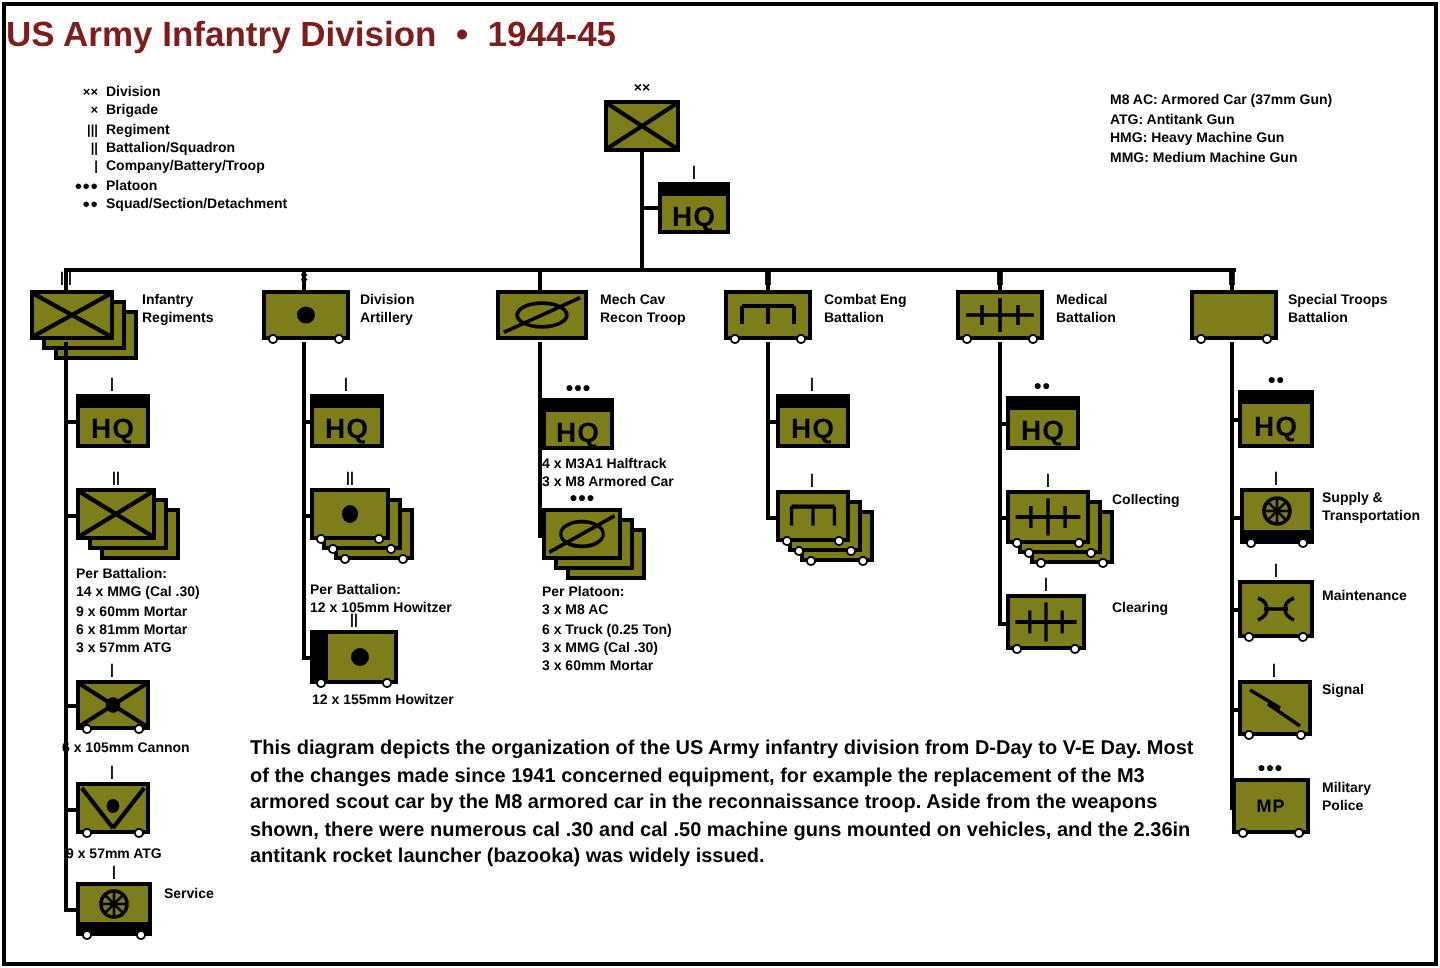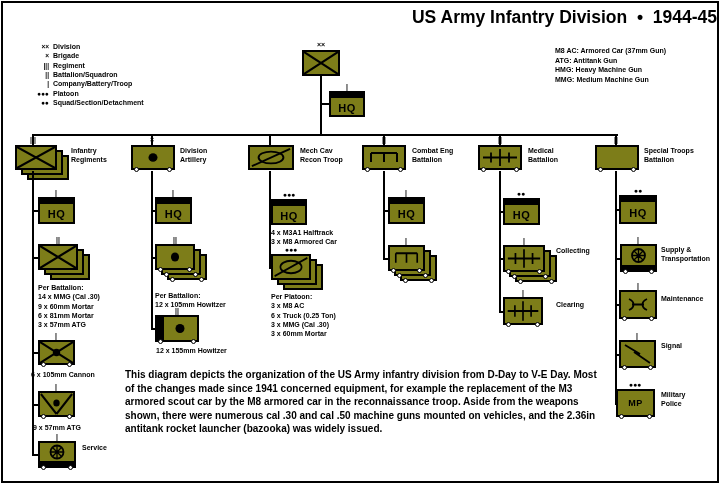--- a/index.html
+++ b/index.html
@@ -1,30 +1,30 @@
 <!DOCTYPE html>
 <html style="--olive: #7d7d19;"><head>
 <meta charset="utf-8">
 <style>
   html,body{margin:0;padding:0;background:#fff;}
   body{width:720px;height:484px;overflow:hidden;font-family:"Liberation Sans",sans-serif;}
   .frame{position:relative;margin:1px;width:714px;height:478px;border:2px solid #000;background:#fff;}
-  .title{position:absolute;left:0;right:0;top:4px;text-align:right;font-size:17.5px;font-weight:bold;white-space:pre;color:#000000;}
+  .title{position:absolute;left:0;right:0;top:4px;text-align:left;font-size:17.5px;font-weight:bold;white-space:pre;color:#7f1d1d;}
   .lrow{display:flex;align-items:center;height:9.3px;}
   .lsym{width:24px;text-align:right;font-size:6.5px;font-weight:bold;margin-right:4px;letter-spacing:0;white-space:pre;}
   .llab{font-size:7px;font-weight:bold;white-space:pre;}
   .abbrev div{font-size:7px;font-weight:bold;line-height:9.5px;white-space:pre;}
   .ubox{position:absolute;background:var(--olive,#7d7d19);border:2px solid #000;box-sizing:border-box;}
   .sym{position:absolute;left:0;top:0;width:100%;height:100%;}
   .stack{position:absolute;}
   .stack .ubox{position:absolute;}
   .topbar{position:absolute;left:0;top:0;right:0;height:5px;background:#000;}
   .botbar{position:absolute;left:0;bottom:0;right:0;height:5px;background:#000;}
   .leftbar{position:absolute;left:0;top:0;bottom:0;width:7px;background:#000;}
-  .hqtext{position:absolute;left:0;right:0;top:7px;bottom:0;display:flex;align-items:center;justify-content:center;font-size:11px;font-weight:bold;letter-spacing:.5px;}
+  .hqtext{position:absolute;left:0;right:0;top:7px;bottom:0;display:flex;align-items:center;justify-content:center;font-size:14px;font-weight:bold;letter-spacing:.5px;}
   .mptext{position:absolute;inset:0;display:flex;align-items:center;justify-content:center;font-size:9px;font-weight:bold;letter-spacing:.5px;}
   .ech{position:absolute;width:40px;text-align:center;font-size:7px;font-weight:bold;line-height:7px;white-space:pre;letter-spacing:0;}
   .lbl{position:absolute;font-size:7px;font-weight:bold;line-height:8.8px;white-space:pre-line;}
   .eqtext{position:absolute;font-size:7px;font-weight:bold;line-height:9.3px;white-space:pre-line;}
   .h,.v{position:absolute;background:#000;}
   .wheel{position:absolute;width:5px;height:5px;background:#fff;border:1px solid #000;border-radius:50%;box-sizing:border-box;}
   .wl{left:1px;bottom:-4px;}
   .wr{right:1px;bottom:-4px;}
   .footer{position:absolute;left:122px;top:365px;width:482px;font-size:10px;font-weight:bold;line-height:13.5px;color:#000;}
 </style>

